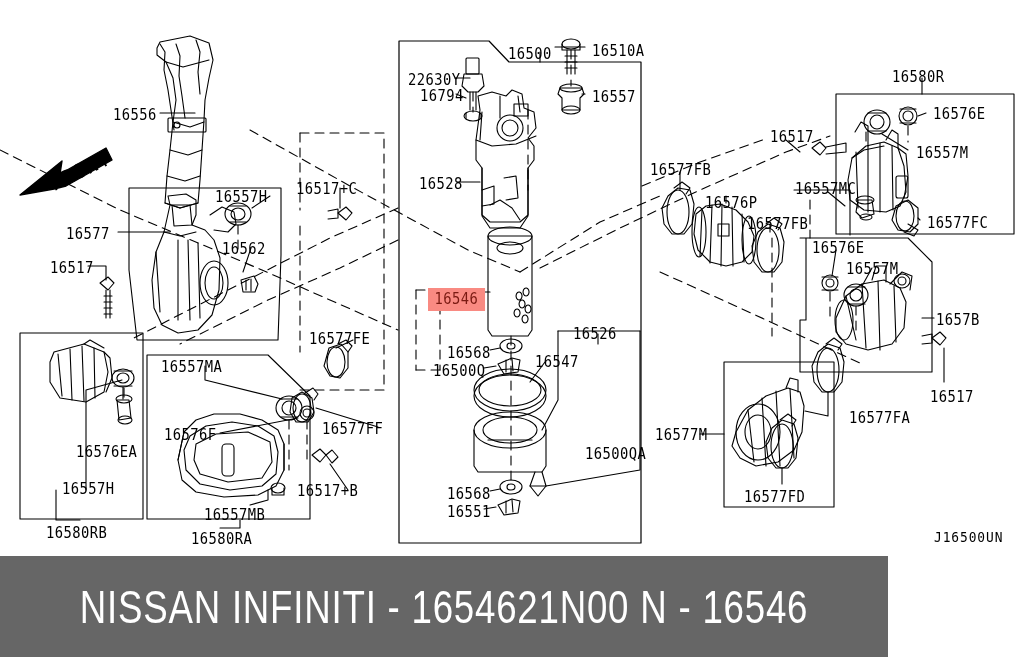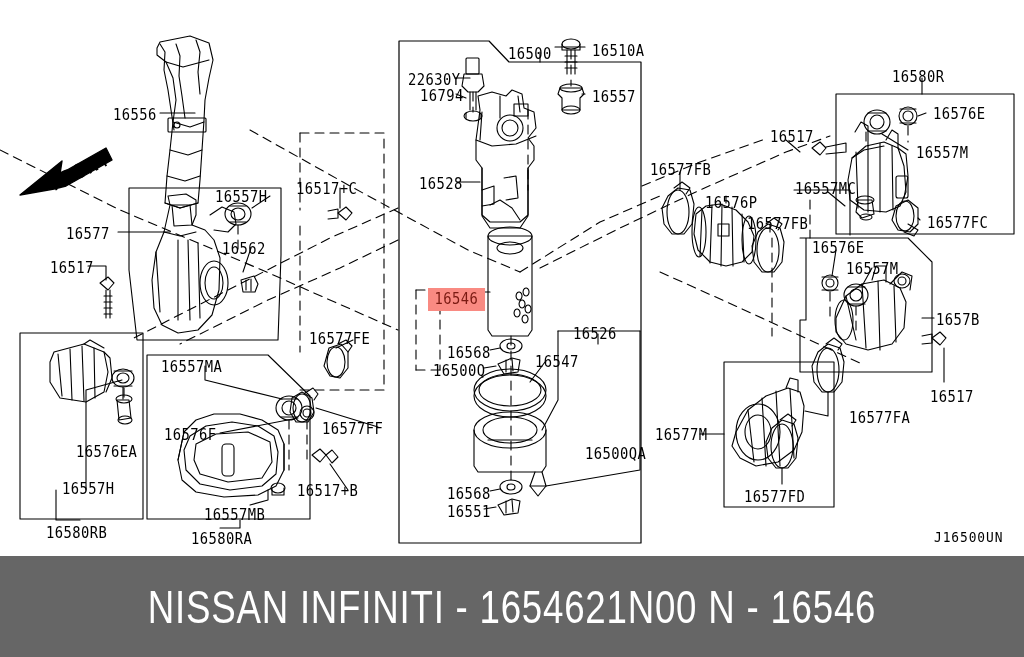--- a/index.html
+++ b/index.html
@@ -34,21 +34,21 @@
     position:absolute;
     font-family:"DejaVu Sans Mono","Liberation Mono",monospace;
     font-size:20px;
     letter-spacing:1px;
     color:#000;
     transform:rotate(-26deg);
     transform-origin:left bottom;
     white-space:nowrap;
   }
   #footer{
-    position:absolute;left:0;top:556px;width:1024px;height:101px;
+    position:absolute;left:0;top:556px;width:888px;height:101px;
     background:#666666;
     display:flex;align-items:center;justify-content:center;
   }
   #footer-text{
     font-family:"Liberation Sans","DejaVu Sans",sans-serif;
     font-size:47px;
     color:#ffffff;
     letter-spacing:1px;
     transform:scaleX(0.78);
     transform-origin:center center;

